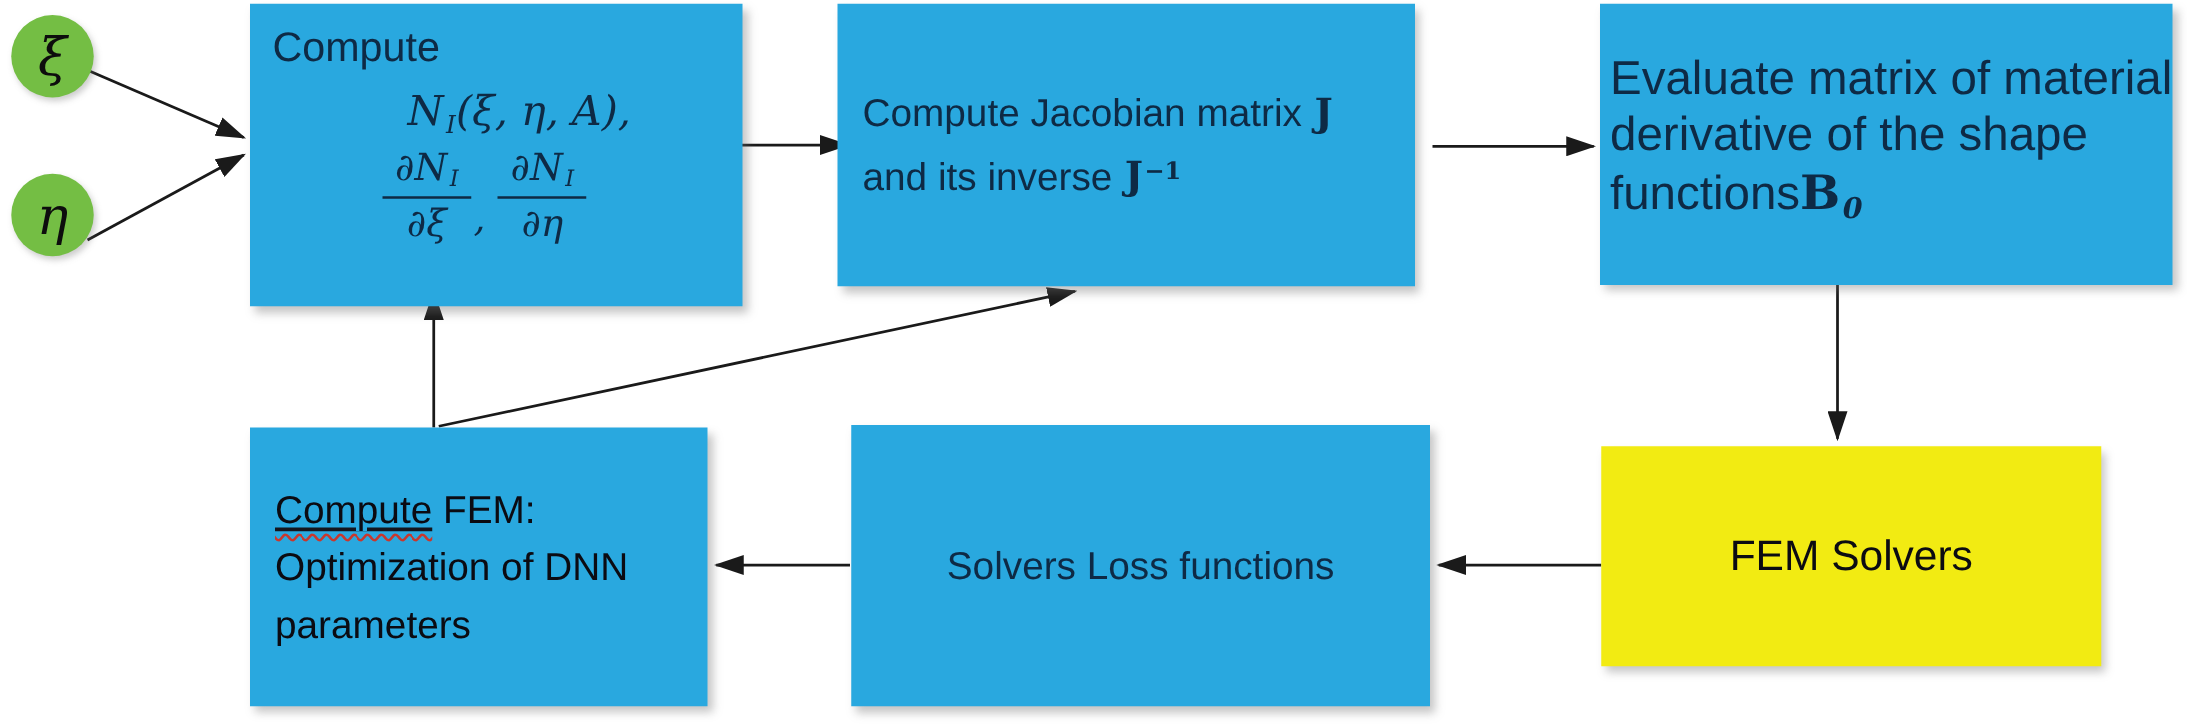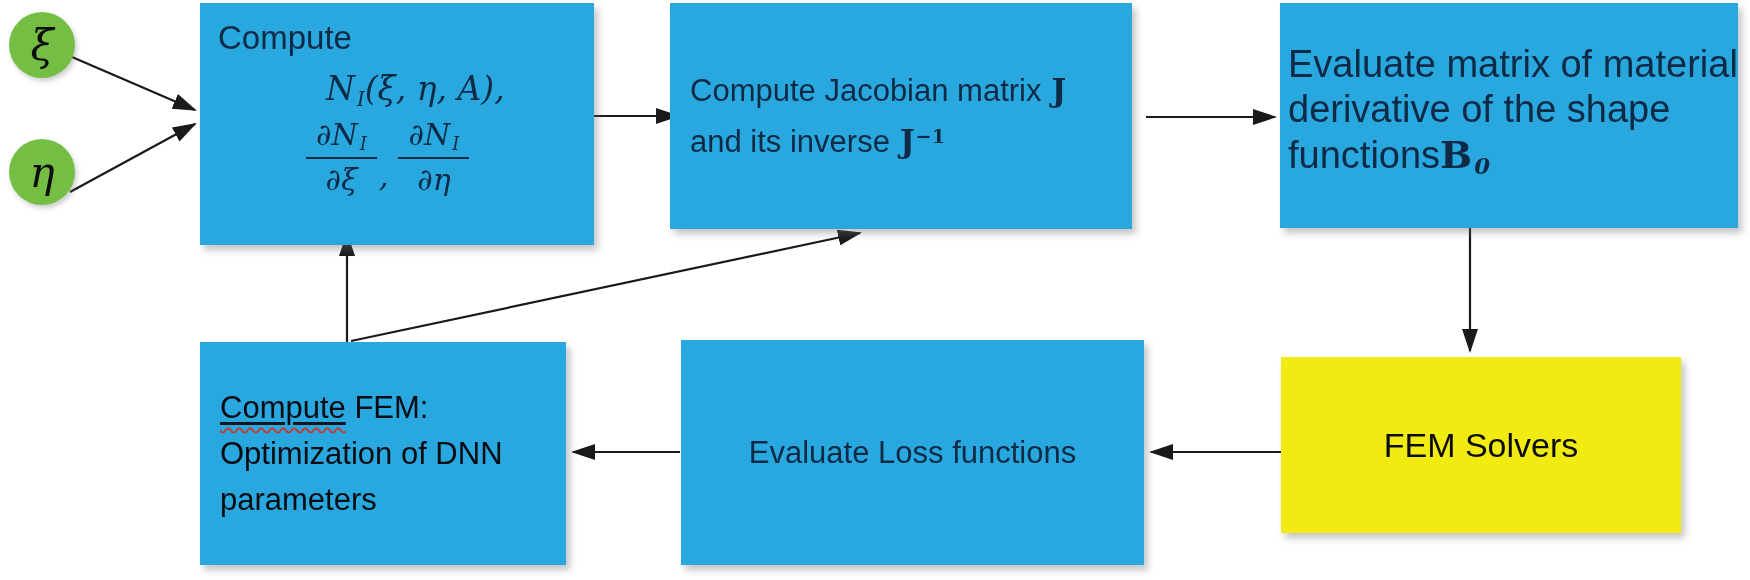--- a/index.html
+++ b/index.html
@@ -141,21 +141,21 @@
         <span>functions</span><span class="bsym" style="margin-left:0;"><span>B</span><span class="sb">0</span></span>
       </div>
     </div>
   </div>
 
   <div class="box yellow centered" style="left:1281px;top:357px;width:400px;height:176px;">
     <span class="fem-label">FEM Solvers</span>
   </div>
 
   <div class="box centered" style="left:681px;top:340px;width:463px;height:225px;">
-    <span class="loss-label">Evaluate Loss functions</span>
+    <span class="loss-label">Solvers Loss functions</span>
   </div>
 
   <div class="box vcenter" style="left:200px;top:342px;width:366px;height:223px;color:var(--dark-text,#0b0b12);">
     <div class="text-lines">
       <div>
         <span class="spell-outer"><span class="spell-inner">Compute</span></span><span> FEM:</span>
       </div>
       <div>Optimization of DNN</div>
       <div>parameters</div>
     </div>

